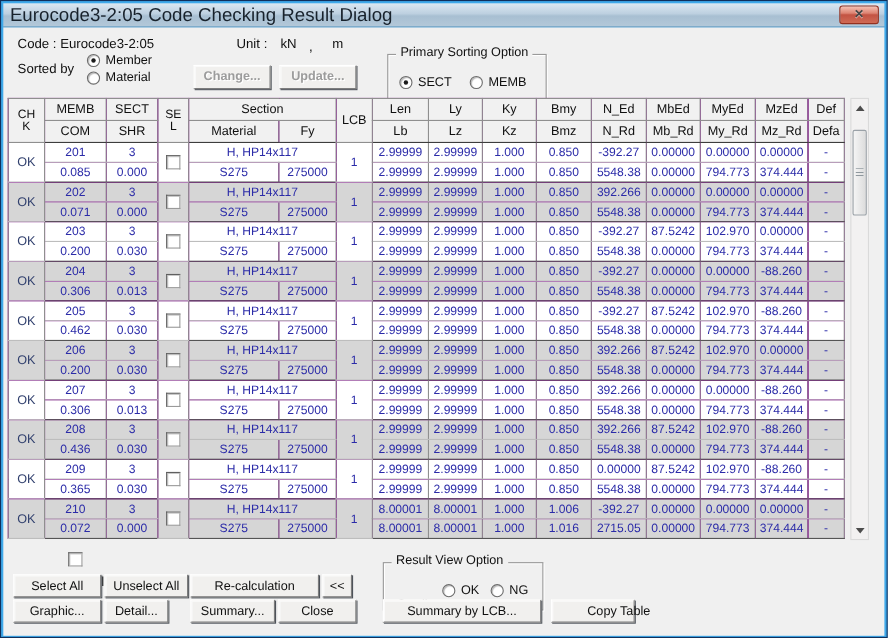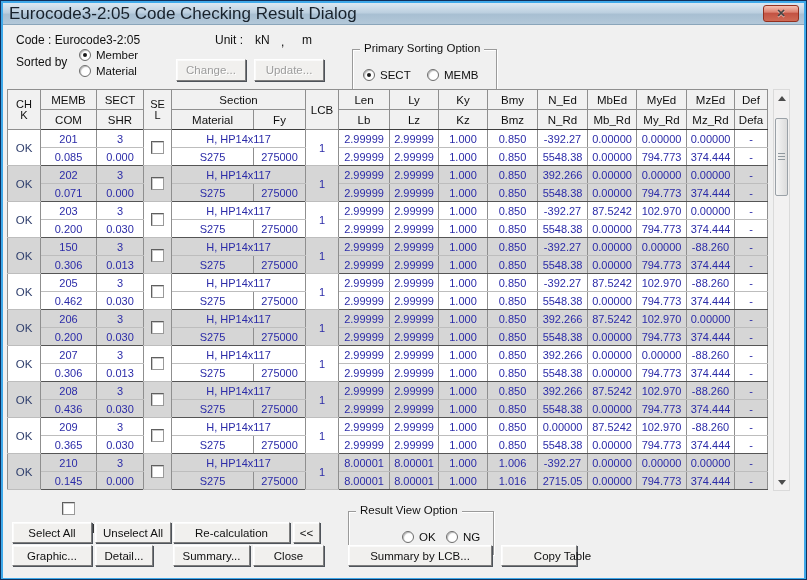--- a/index.html
+++ b/index.html
@@ -28,21 +28,21 @@
 
   .lbl { position:absolute; font-size:12px; color:#101010; white-space:nowrap; }
 
   
   .btn {
     position:absolute; display:flex; align-items:center; justify-content:center;
     font-size:11.5px; color:#101010; background:#f1f0ee; cursor:pointer; white-space:nowrap;
     border:1px solid #7d7d7d; border-top-color:#ffffff; border-left-color:#ffffff;
     box-shadow:1px 1px 0 #4e535a, inset 1px 1px 0 #fafafa;
   }
-  .btn.disabled { color:#9c9c9c; text-shadow:1px 1px 0 #ffffff; cursor:default; }
+  .btn.disabled { color:#9c9c9c; text-shadow:1px 1px 0 #ffffff; cursor:default;font-weight:bold; }
 
   
   .group {
     position:absolute; border:1px solid #9a9a9a;
     box-shadow:inset 1px 1px 0 #ffffff, 1px 1px 0 #ffffff;
     margin-top:16px;
   }
   .group-label {
     position:absolute; top:-8px; left:7px; background:#f0f0f0;
     font-size:11.5px; color:#101010; padding:0 4px; white-space:nowrap;
@@ -316,21 +316,21 @@
               <td>1.000</td>
               <td>0.850</td>
               <td>5548.38</td>
               <td>0.00000</td>
               <td>794.773</td>
               <td>374.444</td>
               <td>-</td>
             </tr>
             <tr class="pair-a alt">
               <td class="chk" rowspan="2">OK</td>
-              <td>150</td>
+              <td>204</td>
               <td>3</td>
               <td class="selcell" rowspan="2">
                 <div class="row-cb"></div>
               </td>
               <td colspan="2">H, HP14x117</td>
               <td rowspan="2">1</td>
               <td>2.99999</td>
               <td>2.99999</td>
               <td>1.000</td>
               <td>0.850</td>
@@ -538,21 +538,21 @@
               <td>8.00001</td>
               <td>1.000</td>
               <td>1.006</td>
               <td>-392.27</td>
               <td>0.00000</td>
               <td>0.00000</td>
               <td>0.00000</td>
               <td>-</td>
             </tr>
             <tr class="pair-b alt">
-              <td>0.145</td>
+              <td>0.072</td>
               <td>0.000</td>
               <td>S275</td>
               <td>275000</td>
               <td>8.00001</td>
               <td>8.00001</td>
               <td>1.000</td>
               <td>1.016</td>
               <td>2715.05</td>
               <td>0.00000</td>
               <td>794.773</td>

